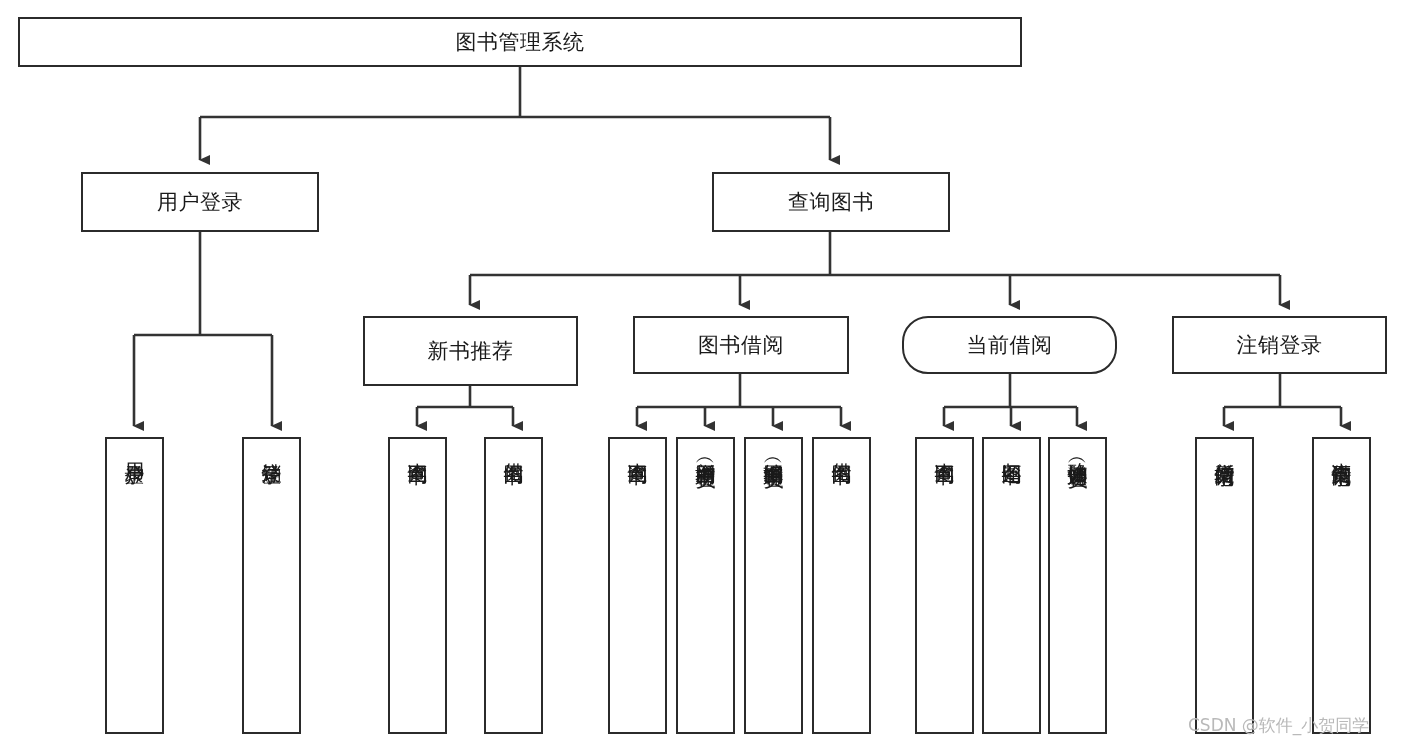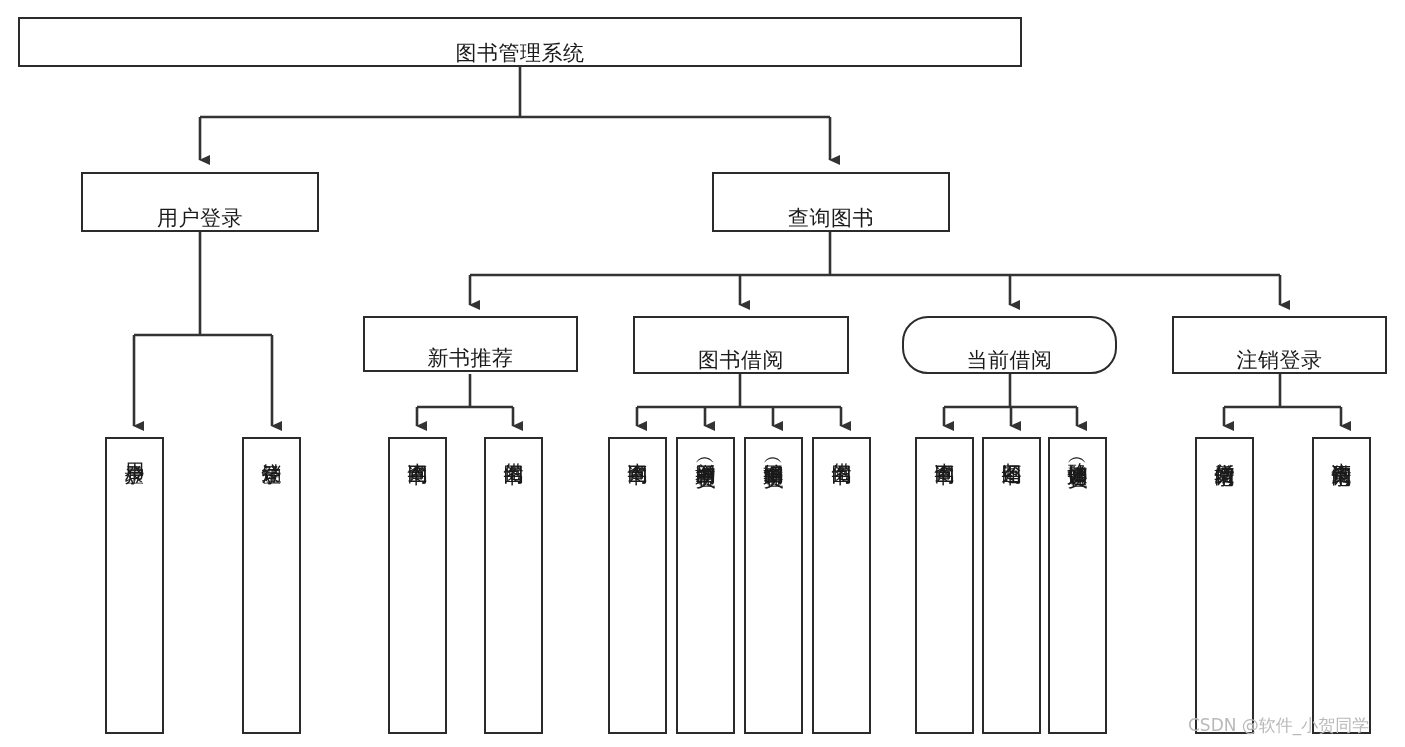--- a/index.html
+++ b/index.html
@@ -24,21 +24,21 @@
     top: 0;
     width: 1405px;
     height: 747px;
   }
   .node-box {
     position: absolute;
     box-sizing: border-box;
     background: #ffffff;
     border: 2px solid #2b2b2b;
     display: flex;
-    align-items: flex-end;
+    align-items: center;
     justify-content: center;
     color: #1a1a1a;
   }
   .node-label {
     font-size: 21px;
     line-height: 1.15;
     letter-spacing: 0.5px;
     white-space: nowrap;
     color: #1a1a1a;
     user-select: none;
@@ -132,21 +132,21 @@
   </div>
 
   <div class="node-box" style="left:81px; top:172px; width:238px; height:60px;">
     <span class="node-label">用户登录</span>
   </div>
 
   <div class="node-box" style="left:712px; top:172px; width:238px; height:60px;">
     <span class="node-label">查询图书</span>
   </div>
 
-  <div class="node-box" style="left:363px; top:316px; width:215px; height:56px;">
+  <div class="node-box" style="left:363px; top:316px; width:215px; height:70px;">
     <span class="node-label">新书推荐</span>
   </div>
 
   <div class="node-box" style="left:633px; top:316px; width:216px; height:58px;">
     <span class="node-label">图书借阅</span>
   </div>
 
   <div class="node-box" style="left:902px; top:316px; width:215px; height:58px;border-radius:26px;">
     <span class="node-label">当前借阅</span>
   </div>

